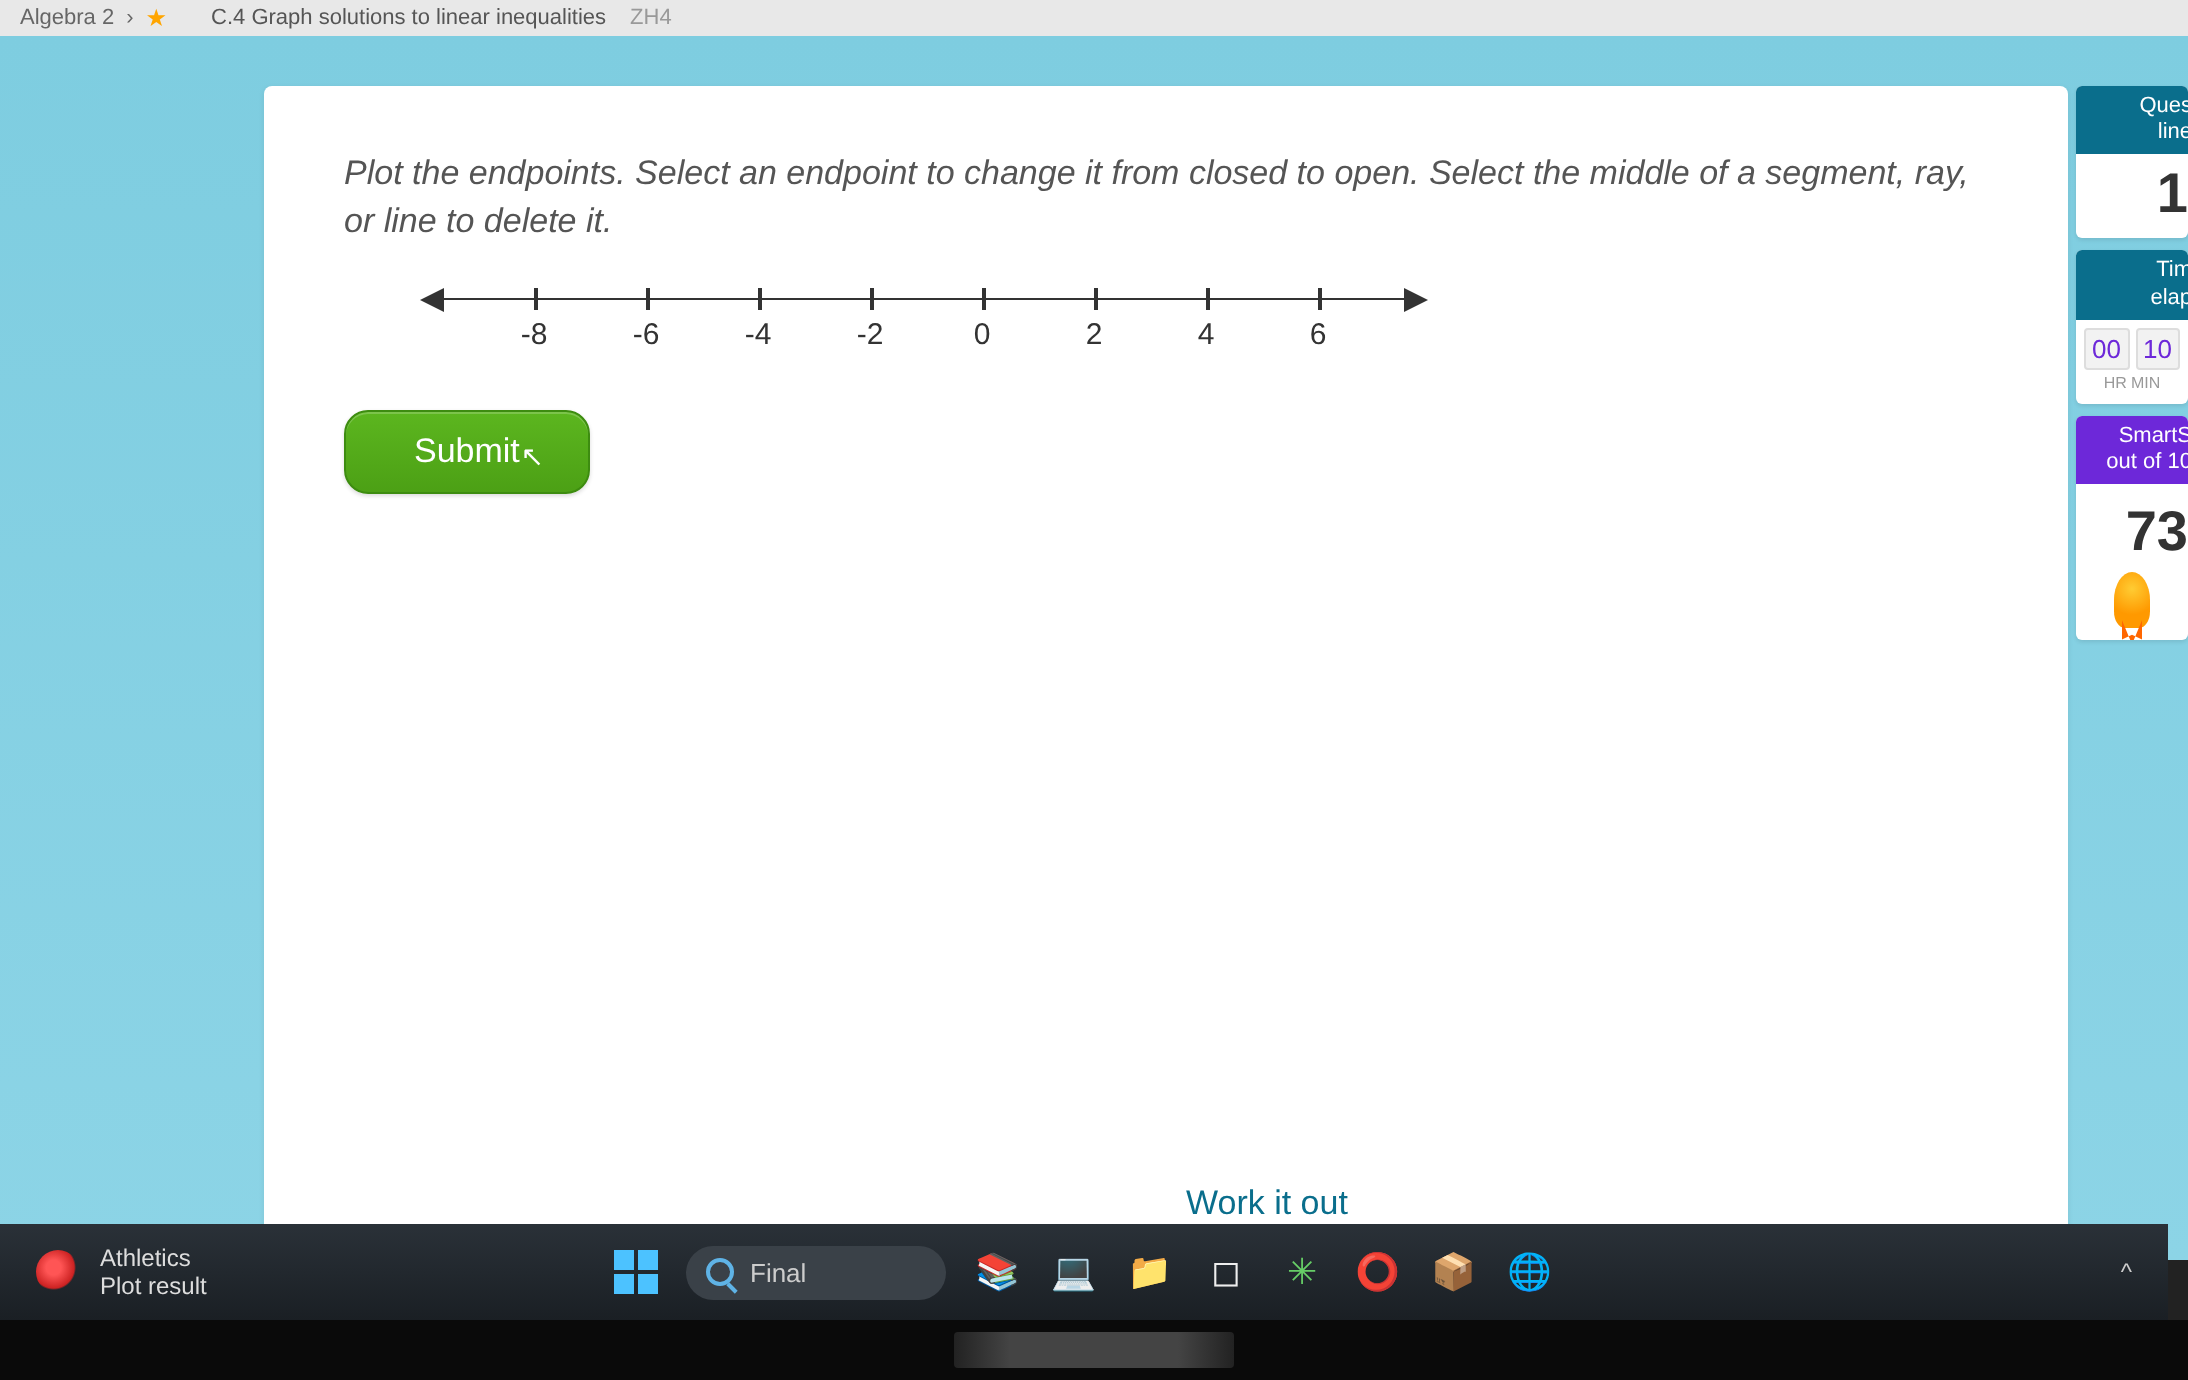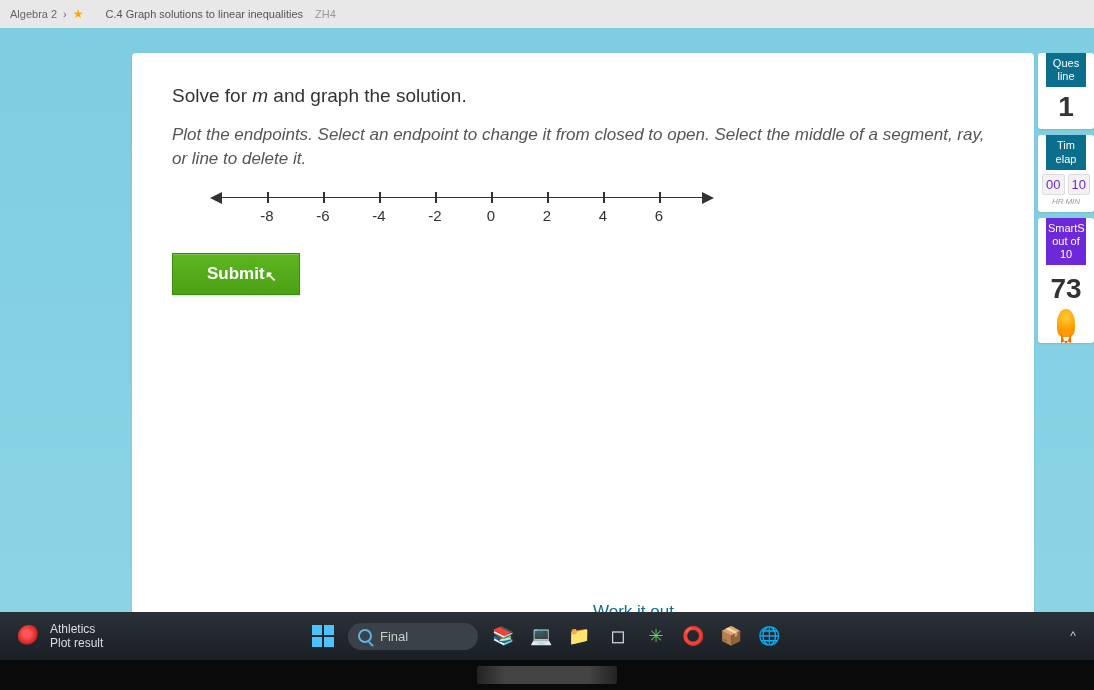--- a/index.html
+++ b/index.html
@@ -6,21 +6,21 @@
     body {
       font-family: Arial, sans-serif;
       background: #222;
       width: 1094px;
       height: 690px;
       overflow: hidden;
       position: relative;
     }
     .browser-chrome {
       background: #e8e8e8;
-      height: 28px;
+      height: 18px;
       display: flex;
       align-items: center;
       padding: 0 10px;
       font-size: 11px;
       color: #666;
     }
     .url-bar {
       display: flex;
       align-items: center;
       gap: 6px;
@@ -108,24 +108,24 @@
       top: 18px;
       font-size: 15px;
       color: #333;
       transform: translateX(-50%);
       font-family: Arial, sans-serif;
     }
     .submit-btn {
       background: linear-gradient(180deg, #5cb61f 0%, #4ca015 100%);
       color: #fff;
       border: 1px solid #3d8c10;
-      border-radius: 0;
+      border-radius: 12px;
       padding: 10px 34px;
       font-size: 17px;
-      font-weight: bold;
+      font-weight: normal;
       cursor: pointer;
       box-shadow: 0 1px 2px rgba(0,0,0,.15), inset 0 1px 0 rgba(255,255,255,.2);
       position: relative;
     }
     .cursor-icon {
       position: absolute;
       right: 22px;
       top: 14px;
       color: #fff;
       font-size: 14px;
@@ -143,22 +143,22 @@
       width: 56px;
       flex-shrink: 0;
       background: transparent;
       padding-top: 0;
       margin-left: 4px;
     }
     .side-card {
       background: #fff;
       border-radius: 3px;
       margin-bottom: 6px;
-      padding: 6px 12px;
-      text-align: center;
+      padding: 6px 0;
+      text-align: right;
       font-size: 12px;
       box-shadow: 0 1px 2px rgba(0,0,0,.1);
       overflow: hidden;
     }
     .side-card.teal-hdr .hdr {
       background: #0a6e8c;
       color: #fff;
       margin: -6px -4px 4px -4px;
       padding: 4px 2px;
       font-size: 11px;
@@ -182,21 +182,20 @@
       color: #6d28d9;
       border-radius: 2px;
     }
     .side-card .time-lbls {
       display: flex;
       justify-content: center;
       gap: 2px;
       font-size: 8px;
       color: #999;
       margin-top: 2px;
-      font-style: italic;
     }
     .side-card.green-hdr .hdr {
       background: #6d28d9;
       color: #fff;
       margin: -6px -4px 8px -4px;
       padding: 4px 2px;
       font-size: 11px;
       line-height: 1.2;
     }
     .ribbon-icon {
@@ -214,21 +213,21 @@
       left: 4px;
       width: 10px;
       height: 12px;
       background: #ff6600;
       clip-path: polygon(0 0, 50% 100%, 100% 0, 100% 80%, 50% 60%, 0 80%);
     }
     .taskbar {
       position: absolute;
       bottom: 30px;
       left: 0;
-      right: 0;
+      right: 10px;
       height: 48px;
       background: linear-gradient(180deg, #2a3138 0%, #1a1f24 100%);
       display: flex;
       align-items: center;
       padding: 0 18px;
       color: #ddd;
       font-size: 12px;
     }
     .taskbar-left {
       display: flex;
@@ -337,23 +336,20 @@
     <span class="breadcrumb-text">C.4 Graph solutions to linear inequalities</span>
     <span class="breadcrumb-id">ZH4</span>
   </div>
 </div>
 
 <div class="page-wrapper">
   <div class="content-row">
     <div class="left-gap"></div>
 
     <div class="main-card">
-      <div class="question-title">
-        <span>Solve for </span><span class="italic">m</span><span> and graph the solution.</span>
-      </div>
       <div class="instructions">Plot the endpoints. Select an endpoint to change it from closed to open. Select the middle of a segment, ray, or line to delete it.</div>
 
       <div class="number-line-wrap">
         <div class="number-line">
           <div class="nl-arrow-left"></div>
           <div class="nl-axis"></div>
           <div class="nl-arrow-right"></div>
           <div class="nl-tick" style="left:55px"></div>
           <div class="nl-tick" style="left:111px"></div>
           <div class="nl-tick" style="left:167px"></div>

